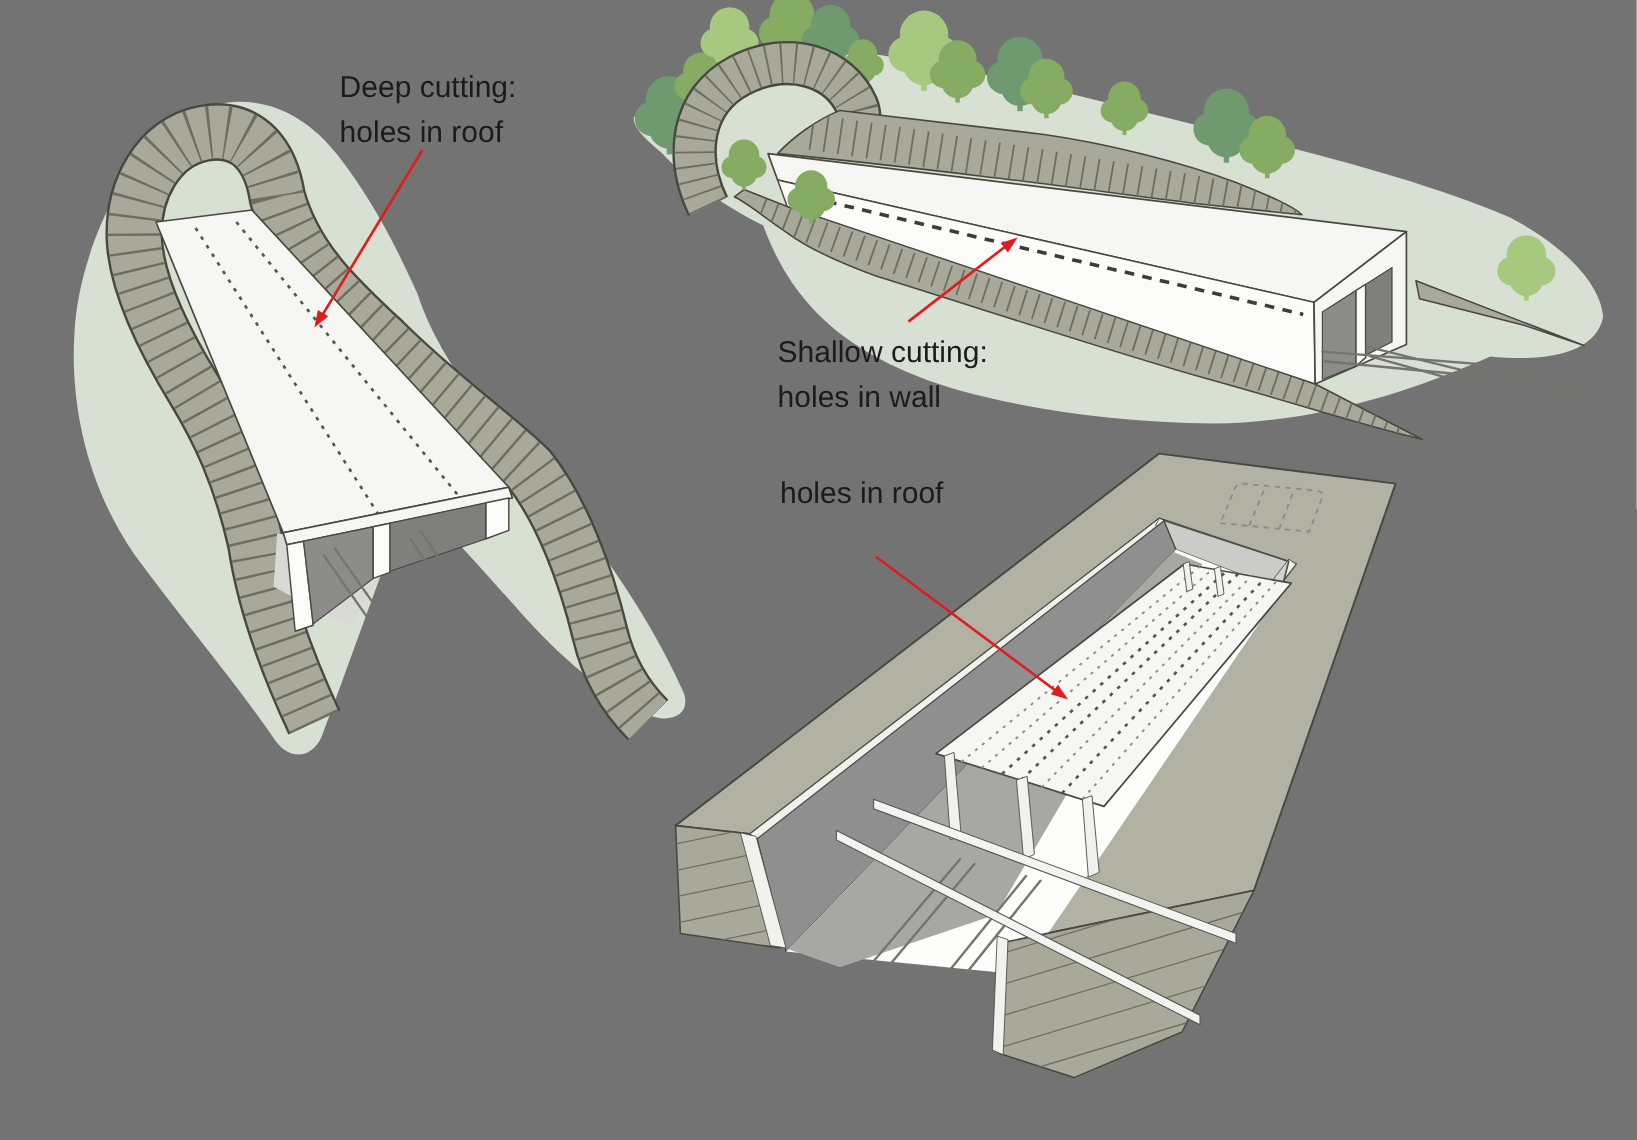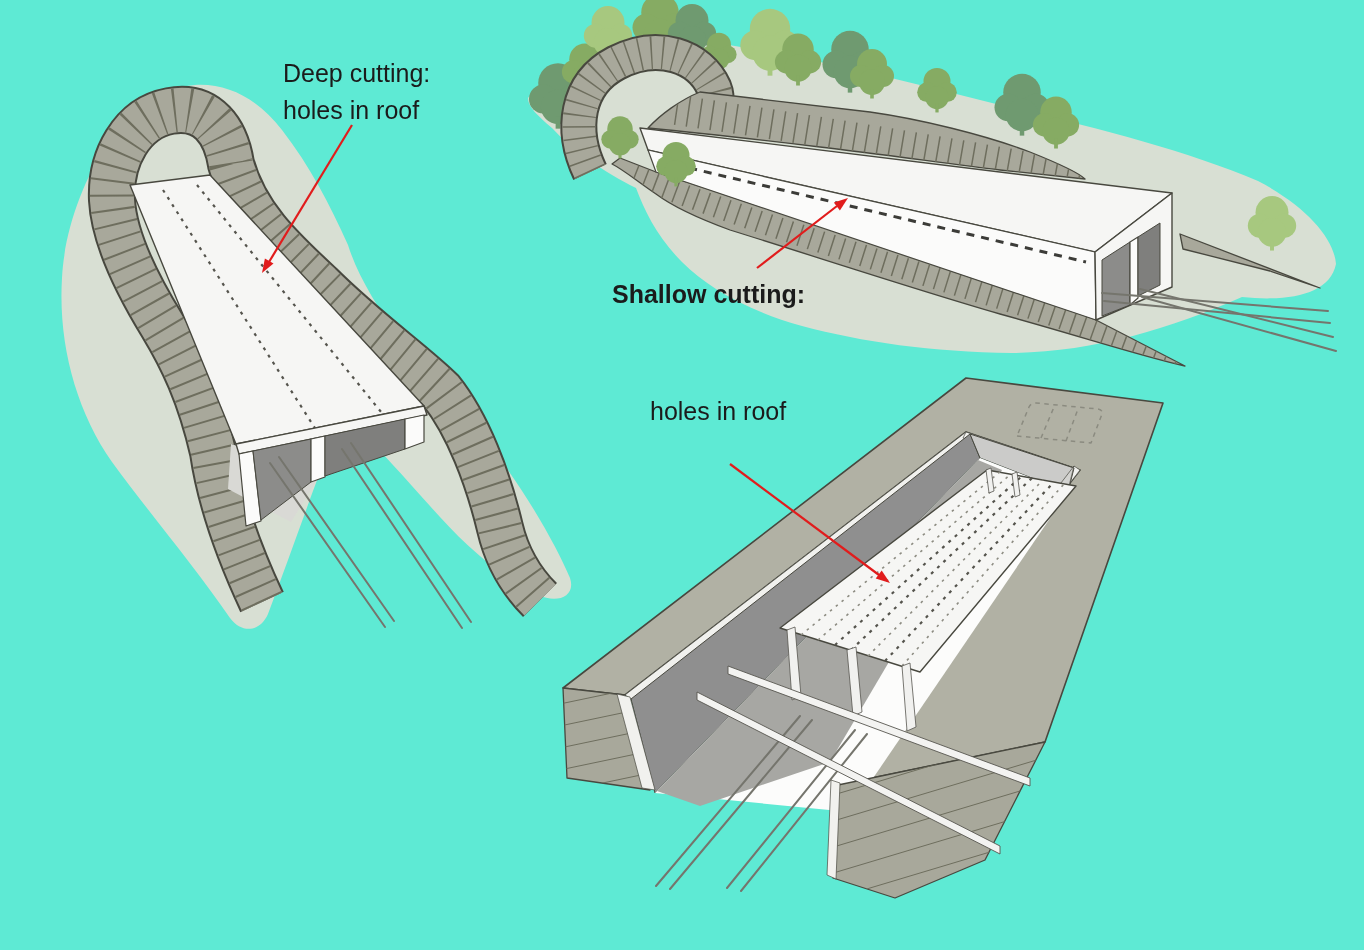--- a/index.html
+++ b/index.html
@@ -1,16 +1,16 @@
 <!DOCTYPE html>
 <html style="--grass: #d8dfd3; --slope: #a8a89b; --slope-hatch: #6e6e5e; --outline: #48483f; --structure: #f6f6f4; --structure-bright: #fbfbfa; --portal-dark: #8c8c8a; --portal-darker: #7f7f7d; --ground-top: #b1b1a4; --wall-inner: #8f8f8f; --wall-far: #cbcbc9; --wall-sliver: #d3d3d0; --coping: #f1f1ee; --track: #75756d; --shadow: #a7a7a3; --soft-shadow: #d9d9d5; --arrow-red: #e11c1c; --tree-dark: #6f9a70; --tree-medium: #86ab63; --tree-light: #a7c87f; --text: #1b1b1b;"><head>
 <meta charset="utf-8">
 <style>
   html,body{margin:0;padding:0;background:#fff;}
-  .canvas{position:relative;width:1364px;height:950px;overflow:hidden;background:#5eead4;
+  .canvas{position:relative;width:1364px;height:950px;overflow:hidden;background:#737373;
           font-family:"Liberation Sans",sans-serif;}
   svg{position:absolute;left:0;top:0;}
   
   .grass{fill:var(--grass);stroke:none;}
   .band-edge{fill:none;stroke:var(--outline);}
   .band-fill{fill:none;stroke:var(--slope);}
   .band-tick{fill:none;stroke:var(--slope-hatch);}
   .slope-poly{fill:var(--slope);stroke:var(--outline);stroke-width:1.3;stroke-linejoin:round;}
   .tickline{fill:none;stroke:var(--slope-hatch);stroke-width:1;}
   .white-face{fill:var(--structure);stroke:var(--outline);stroke-width:1.4;stroke-linejoin:round;}
@@ -33,21 +33,21 @@
   .strut{fill:#f3f3f1;stroke:#57564f;stroke-width:.9;}
   .post{fill:#f1f1ef;stroke:#57564f;stroke-width:.8;}
   .arrow-line{stroke:var(--arrow-red);stroke-width:2.2;fill:none;}
   .arrow-head{fill:var(--arrow-red);stroke:none;}
   .tree{stroke:none;}
   .tree-dark{color:var(--tree-dark);}
   .tree-medium{color:var(--tree-medium);}
   .tree-light{color:var(--tree-light);}
   .label{position:absolute;font-size:25px;line-height:37px;color:var(--text);white-space:nowrap;}
   #label-deep{left:283px;top:55px;}
-  #label-shallow{left:612px;top:276px;font-weight:bold;}
+  #label-shallow{left:648px;top:276px;}
   #label-retained{left:650px;top:393px;}
 </style>
 </head>
 <body>
 
 <div class="canvas">
 <svg width="1364" height="950" viewBox="0 0 1364 950">
   <defs>
     <g id="tree-shape">
       <circle cx="0" cy="-34" r="15" fill="currentColor"></circle>
@@ -218,17 +218,18 @@
     </g>
   </g>
 </svg>
 
 <div class="label" id="label-deep">
   <div>Deep cutting:</div>
   <div>holes in roof</div>
 </div>
 <div class="label" id="label-shallow">
   <div>Shallow cutting:</div>
+  <div>holes in wall</div>
 </div>
 <div class="label" id="label-retained">
   <div>holes in roof</div>
 </div>
 </div>
 
 </body></html>

